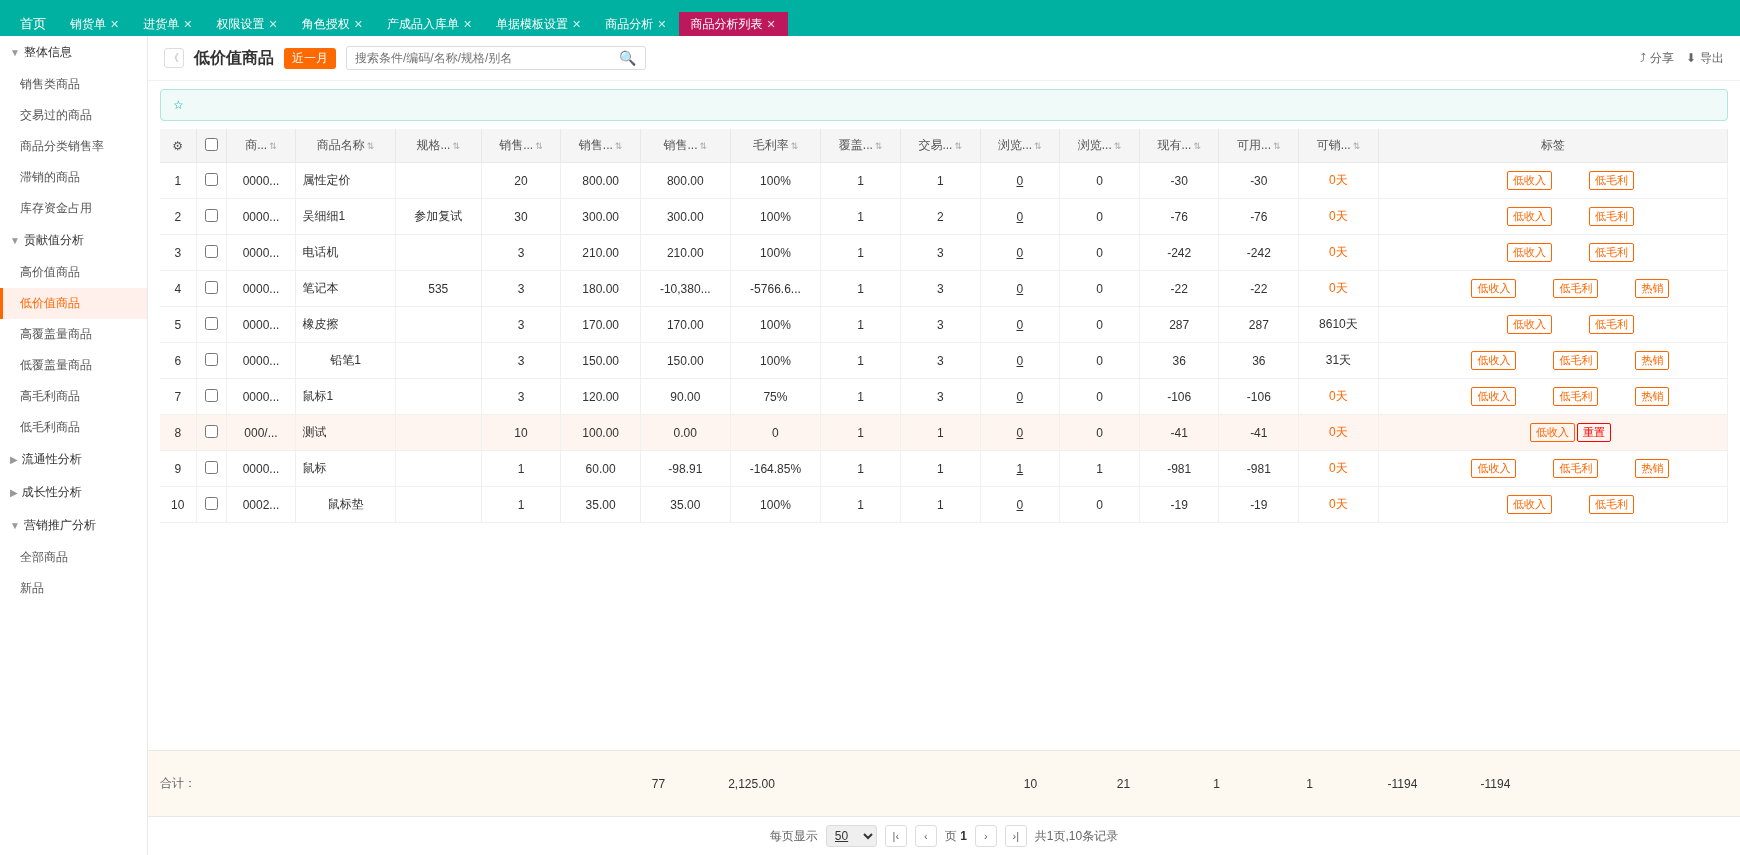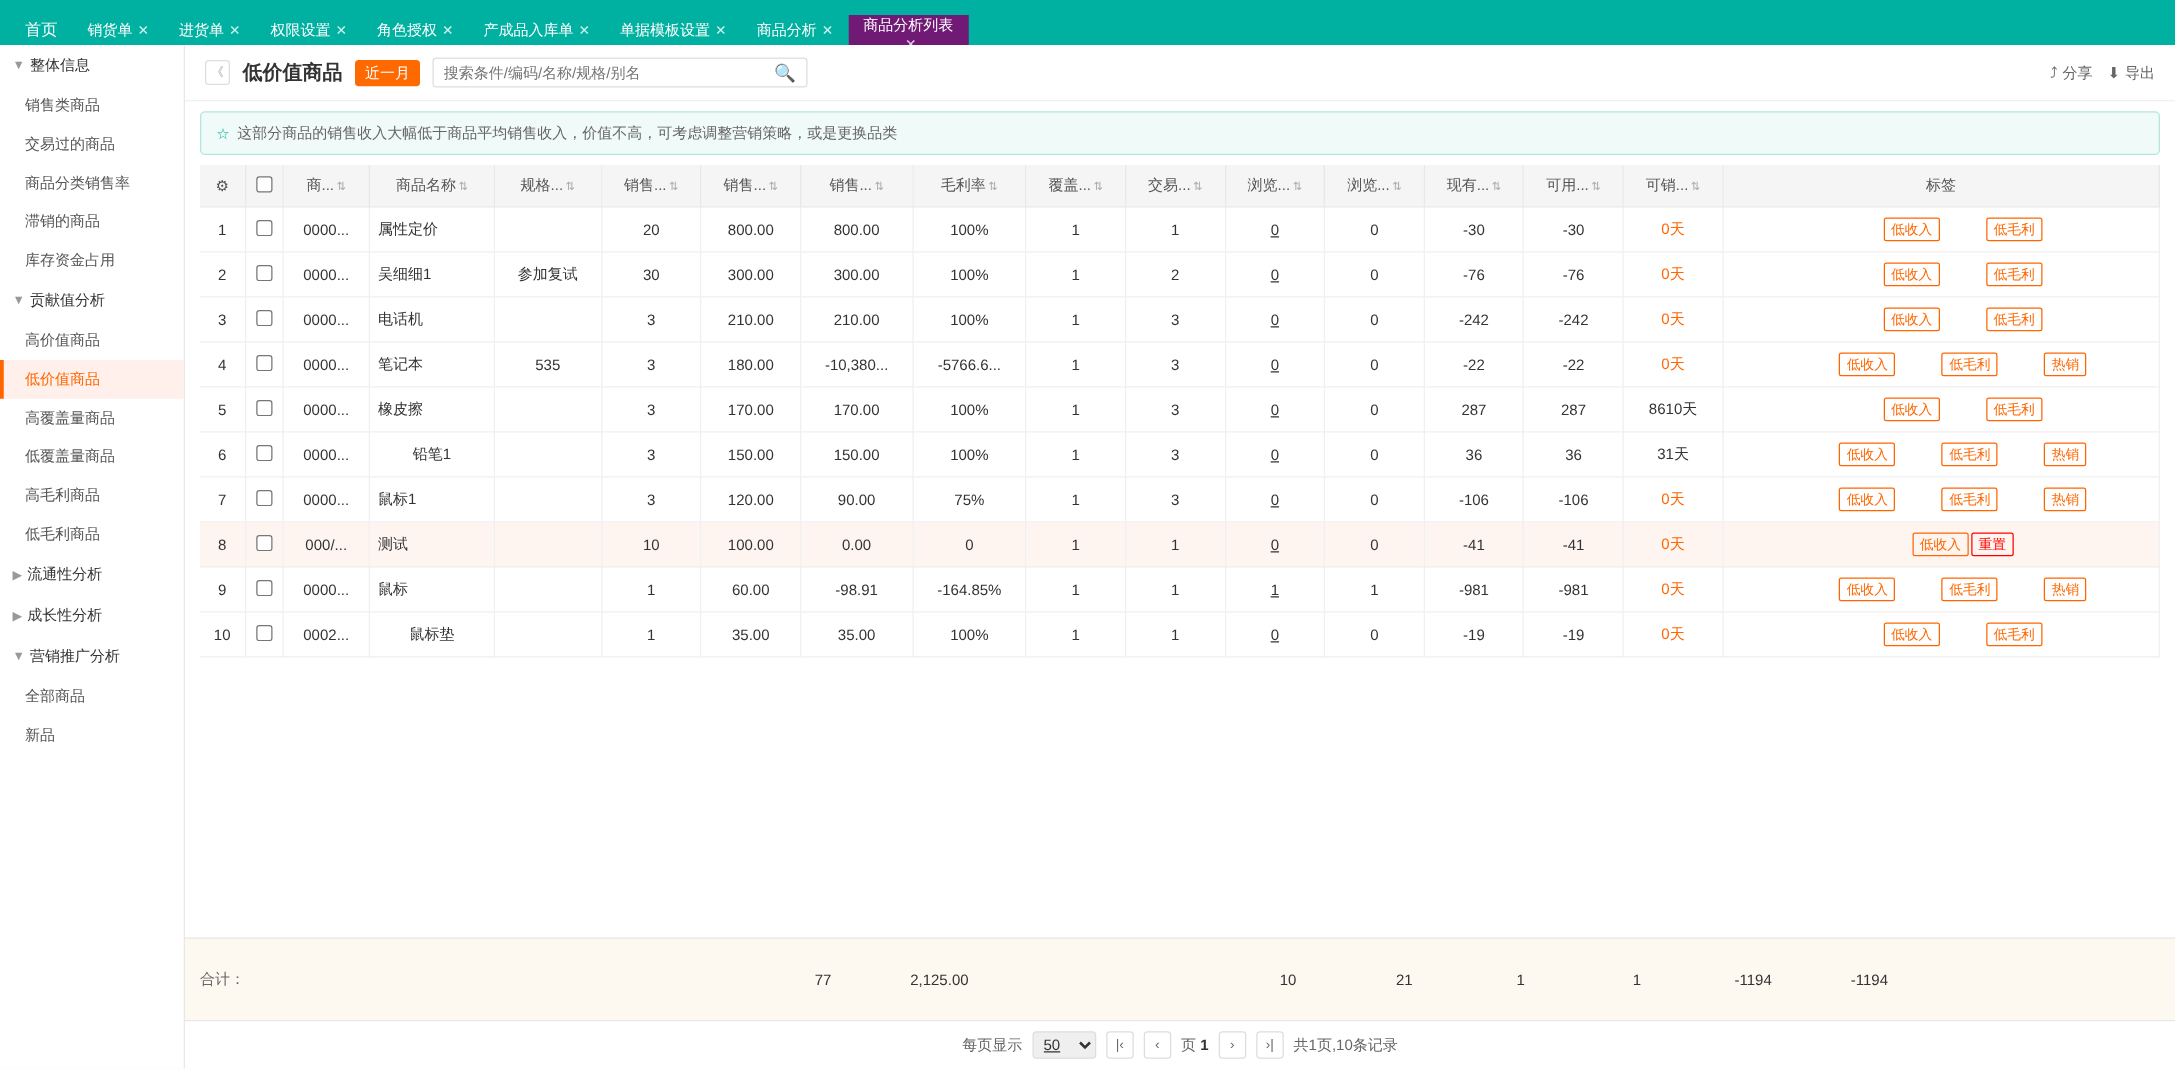--- a/index.html
+++ b/index.html
@@ -19,21 +19,21 @@
       padding: 0 12px;
       height: 24px;
       display: flex;
       align-items: center;
       cursor: pointer;
       white-space: nowrap;
       color: white;
       font-size: 13px;
       margin-top: 12px;
     }
-    .nav-item.active { background: #701a75; flex-direction: column; }
+    .nav-item.active { background: #be185d; }
     .nav-close {
       margin-left: 4px;
       font-size: 11px;
       opacity: 0.8;
     }
 
     
     .main-layout {
       display: flex;
       height: calc(100vh - 36px);
@@ -381,21 +381,20 @@
         </div>
         <div class="action-btn">
           <span>⬇</span>
           <span>导出</span>
         </div>
       </div>
     </div>
 
     <div class="info-banner">
       <span class="info-icon">☆</span>
-      <span>这部分商品的销售收入大幅低于商品平均销售收入，价值不高，可考虑调整营销策略，或是更换品类</span>
     </div>
 
     <div class="table-wrapper">
       <table>
         <thead>
           <tr>
             <th class="settings-col">⚙</th>
             <th><input type="checkbox" style=""></th>
             <th>
                 <div class="col-header">商...<span class="sort-icon">⇅</span></div>

